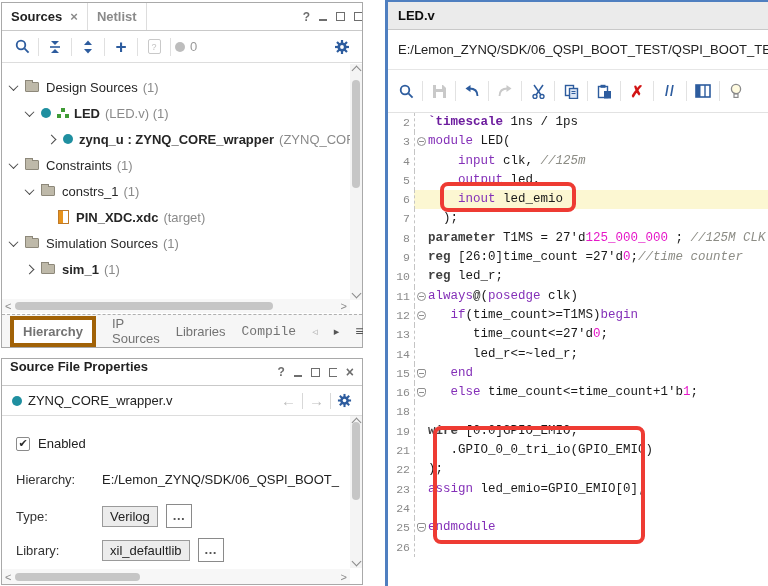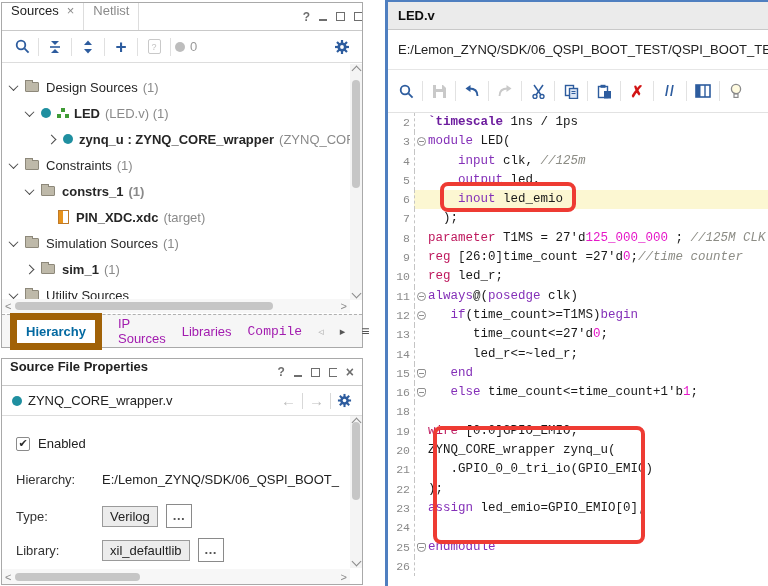--- a/index.html
+++ b/index.html
@@ -15,21 +15,21 @@
   .wc-min{width:8px;height:9px;border-bottom:2px solid #6e6e6e}
   .wc-max{width:9px;height:9px;border:1.5px solid #6e6e6e}
   .wc-float{width:8px;height:9px;border:1.5px solid #6e6e6e;border-right:none}
   .wc-x{font-size:14px}
   .vsep{width:1px;height:16px;background:#d8d8d8;margin:0 6px}
   .spacer{flex:1}
 
   
   #sources{left:1px;top:2px;width:362px;height:346px}
   .s-tabbar{height:28px;display:flex;align-items:center;border-bottom:1px solid #c9c9c9}
-  .s-tab{height:100%;display:flex;padding:0 9px;font-weight:normal}
+  .s-tab{height:100%;display:flex;align-items:center;padding:0 9px;font-weight:bold}
   .s-tab .x{margin-left:8px;color:#8a8a8a;font-size:13px}
   .s-tab.inactive{color:#8a8a8a;border-left:1px solid #ddd;border-right:1px solid #ddd}
   .s-toolbar{height:32px;display:flex;align-items:center;border-bottom:1px solid #ddd;padding:0 8px}
   .tbi{width:24px;height:22px;display:flex;align-items:center;justify-content:center}
   .tsep{width:1px;height:18px;background:#e0e0e0;margin:0 4px}
   .plus{color:#2d5c9e;font-size:19px;font-weight:bold;line-height:1}
   .helpdoc{width:13px;height:15px;border:1px solid #c9c9c9;border-radius:2px;color:#c2c2c2;
            font-size:9px;display:flex;align-items:center;justify-content:center}
   .msgdot{width:10px;height:10px;border-radius:50%;background:#bdbdbd;margin-right:5px}
   .msgcnt{color:#9a9a9a}
@@ -56,22 +56,22 @@
 
   .sb-v{position:absolute;top:61px;right:0;width:12px;height:236px;background:#f4f4f4;
         display:flex;flex-direction:column;align-items:center;justify-content:space-between;padding:3px 0}
   .sb-h{position:absolute;left:0;bottom:34px;right:12px;height:14px;background:#f7f7f7;
         display:flex;align-items:center;padding:0 3px;color:#8a8a8a;font-size:11px}
   .thumb-v{width:8px;border-radius:4px;background:#c6c6c6}
   .thumb-h{height:8px;border-radius:4px;background:#c6c6c6;margin:0 4px}
   .sb-arrow{color:#8a8a8a;font-size:10px;line-height:1}
   .s-btabs{position:absolute;left:0;right:0;bottom:0;height:33px;background:#f6f6f6;
            border-top:1px dashed #b0b0b0;display:flex;align-items:center;padding:0 8px;gap:16px}
-  .btab{color:#a21caf}
-  .btab.active{background:#fff;border:7px solid #a16207;padding:4px 9px;font-weight:bold;color:#0369a1}
+  .btab{color:#737373}
+  .btab.active{background:#fff;border:4px solid #a16207;padding:4px 9px;font-weight:bold;color:#737373}
   .pager{color:#b5b5b5;font-size:11px}
   .pager.on{color:#555}
   .menu3{color:#555;font-size:14px;font-weight:bold}
 
   
   #props{left:1px;top:358px;width:362px;height:227px}
   .p-title{height:27px;font-weight:bold}
   .p-sub{height:30px;display:flex;align-items:center;padding:0 10px;border-bottom:1px solid #ddd}
   .nav-arrow{color:#bdbdbd;font-size:15px;font-weight:bold}
   .p-body{position:relative;height:168px}
@@ -105,21 +105,21 @@
   .fcol{width:14px;margin-left:4px;border-left:1px dashed #c4c4c4;flex:none;
         display:flex;align-items:center;justify-content:center}
   .fm{width:9px;height:9px;border:1px solid #8f8f8f;border-radius:50%;background:#fff;position:relative}
   .fm::after{content:"";position:absolute;left:1px;right:1px;top:3px;border-top:1px solid #8f8f8f}
   .fm.fe{border-radius:2px 2px 50% 50%}
   .ctext{white-space:pre;flex:1}
   .crow.hl .ctext,.crow.hl .fcol{background:#fcf7d2}
   .seg-id{color:#1a1a1a}
   .seg-kw{color:#8430b8}
   .seg-kwb{color:#6d1d9e;font-weight:bold}
-  .seg-typ{color:#be185d;font-weight:normal}
+  .seg-typ{color:#404040;font-weight:bold}
   .seg-num{color:#e518c8}
   .seg-com{color:#8c8c85;font-style:italic}
   .ann{position:absolute;border:4px solid #ee3b33;border-radius:8px;pointer-events:none}
   #ann1{left:52px;top:180px;width:136px;height:30px}
   #ann2{left:45px;top:424px;width:212px;height:118px}
 
   svg{display:block}
 </style>
 </head>
 <body>
@@ -213,21 +213,21 @@
           <span class="ic ic-teal"></span>
           <span class="tlabel b">zynq_u : ZYNQ_CORE_wrapper</span>
           <span class="tsuffix">(ZYNQ_COR</span>
         </div>
         <div class="trow" style="padding-left: 8px;">
           <span class="chev chev-down"></span>
           <span class="ic ic-folder"></span>
           <span class="tlabel">Constraints</span>
           <span class="tsuffix">(1)</span>
         </div>
-        <div class="trow" style="padding-left: 24px; font-weight: bold;">
+        <div class="trow" style="padding-left: 24px;">
           <span class="chev chev-down"></span>
           <span class="ic ic-folder"></span>
           <span class="tlabel">constrs_1</span>
           <span class="tsuffix">(1)</span>
         </div>
         <div class="trow" style="padding-left: 56px;">
           <span class="ic ic-doc"></span>
           <span class="tlabel b">PIN_XDC.xdc</span>
           <span class="tsuffix">(target)</span>
         </div>
@@ -235,25 +235,20 @@
           <span class="chev chev-down"></span>
           <span class="ic ic-folder"></span>
           <span class="tlabel">Simulation Sources</span>
           <span class="tsuffix">(1)</span>
         </div>
         <div class="trow" style="padding-left: 24px;">
           <span class="chev chev-right"></span>
           <span class="ic ic-folder"></span>
           <span class="tlabel b">sim_1</span>
           <span class="tsuffix">(1)</span>
-        </div>
-        <div class="trow" style="padding-left: 8px;">
-          <span class="chev chev-down"></span>
-          <span class="ic ic-folder"></span>
-          <span class="tlabel">Utility Sources</span>
         </div>
       </div>
 
     <div class="sb-v">
       <span class="chev chev-down sb-arrow" style="transform:rotate(-135deg);border-color:#8a8a8a;margin:0"></span>
       <div class="thumb-v" style="height:108px;margin-top:-96px"></div>
       <span class="chev sb-arrow" style="transform:rotate(45deg);border-color:#8a8a8a;margin:0"></span>
     </div>
 
     <div class="sb-h">
@@ -516,25 +511,20 @@
           <span class="ln">18</span>
           <span class="fcol"></span>
           <span class="ctext"></span>
         </div>
         <div class="crow">
           <span class="ln">19</span>
           <span class="fcol"></span>
           <span class="ctext"><span class="seg-typ">wire</span><span class="seg-id"> [0:0]GPIO_EMIO;</span></span>
         </div>
         <div class="crow">
-          <span class="ln">20</span>
-          <span class="fcol"></span>
-          <span class="ctext"><span class="seg-id">ZYNQ_CORE_wrapper zynq_u(</span></span>
-        </div>
-        <div class="crow">
           <span class="ln">21</span>
           <span class="fcol"></span>
           <span class="ctext"><span class="seg-id">   .GPIO_0_0_tri_io(GPIO_EMIO)</span></span>
         </div>
         <div class="crow">
           <span class="ln">22</span>
           <span class="fcol"></span>
           <span class="ctext"><span class="seg-id">);</span></span>
         </div>
         <div class="crow">

